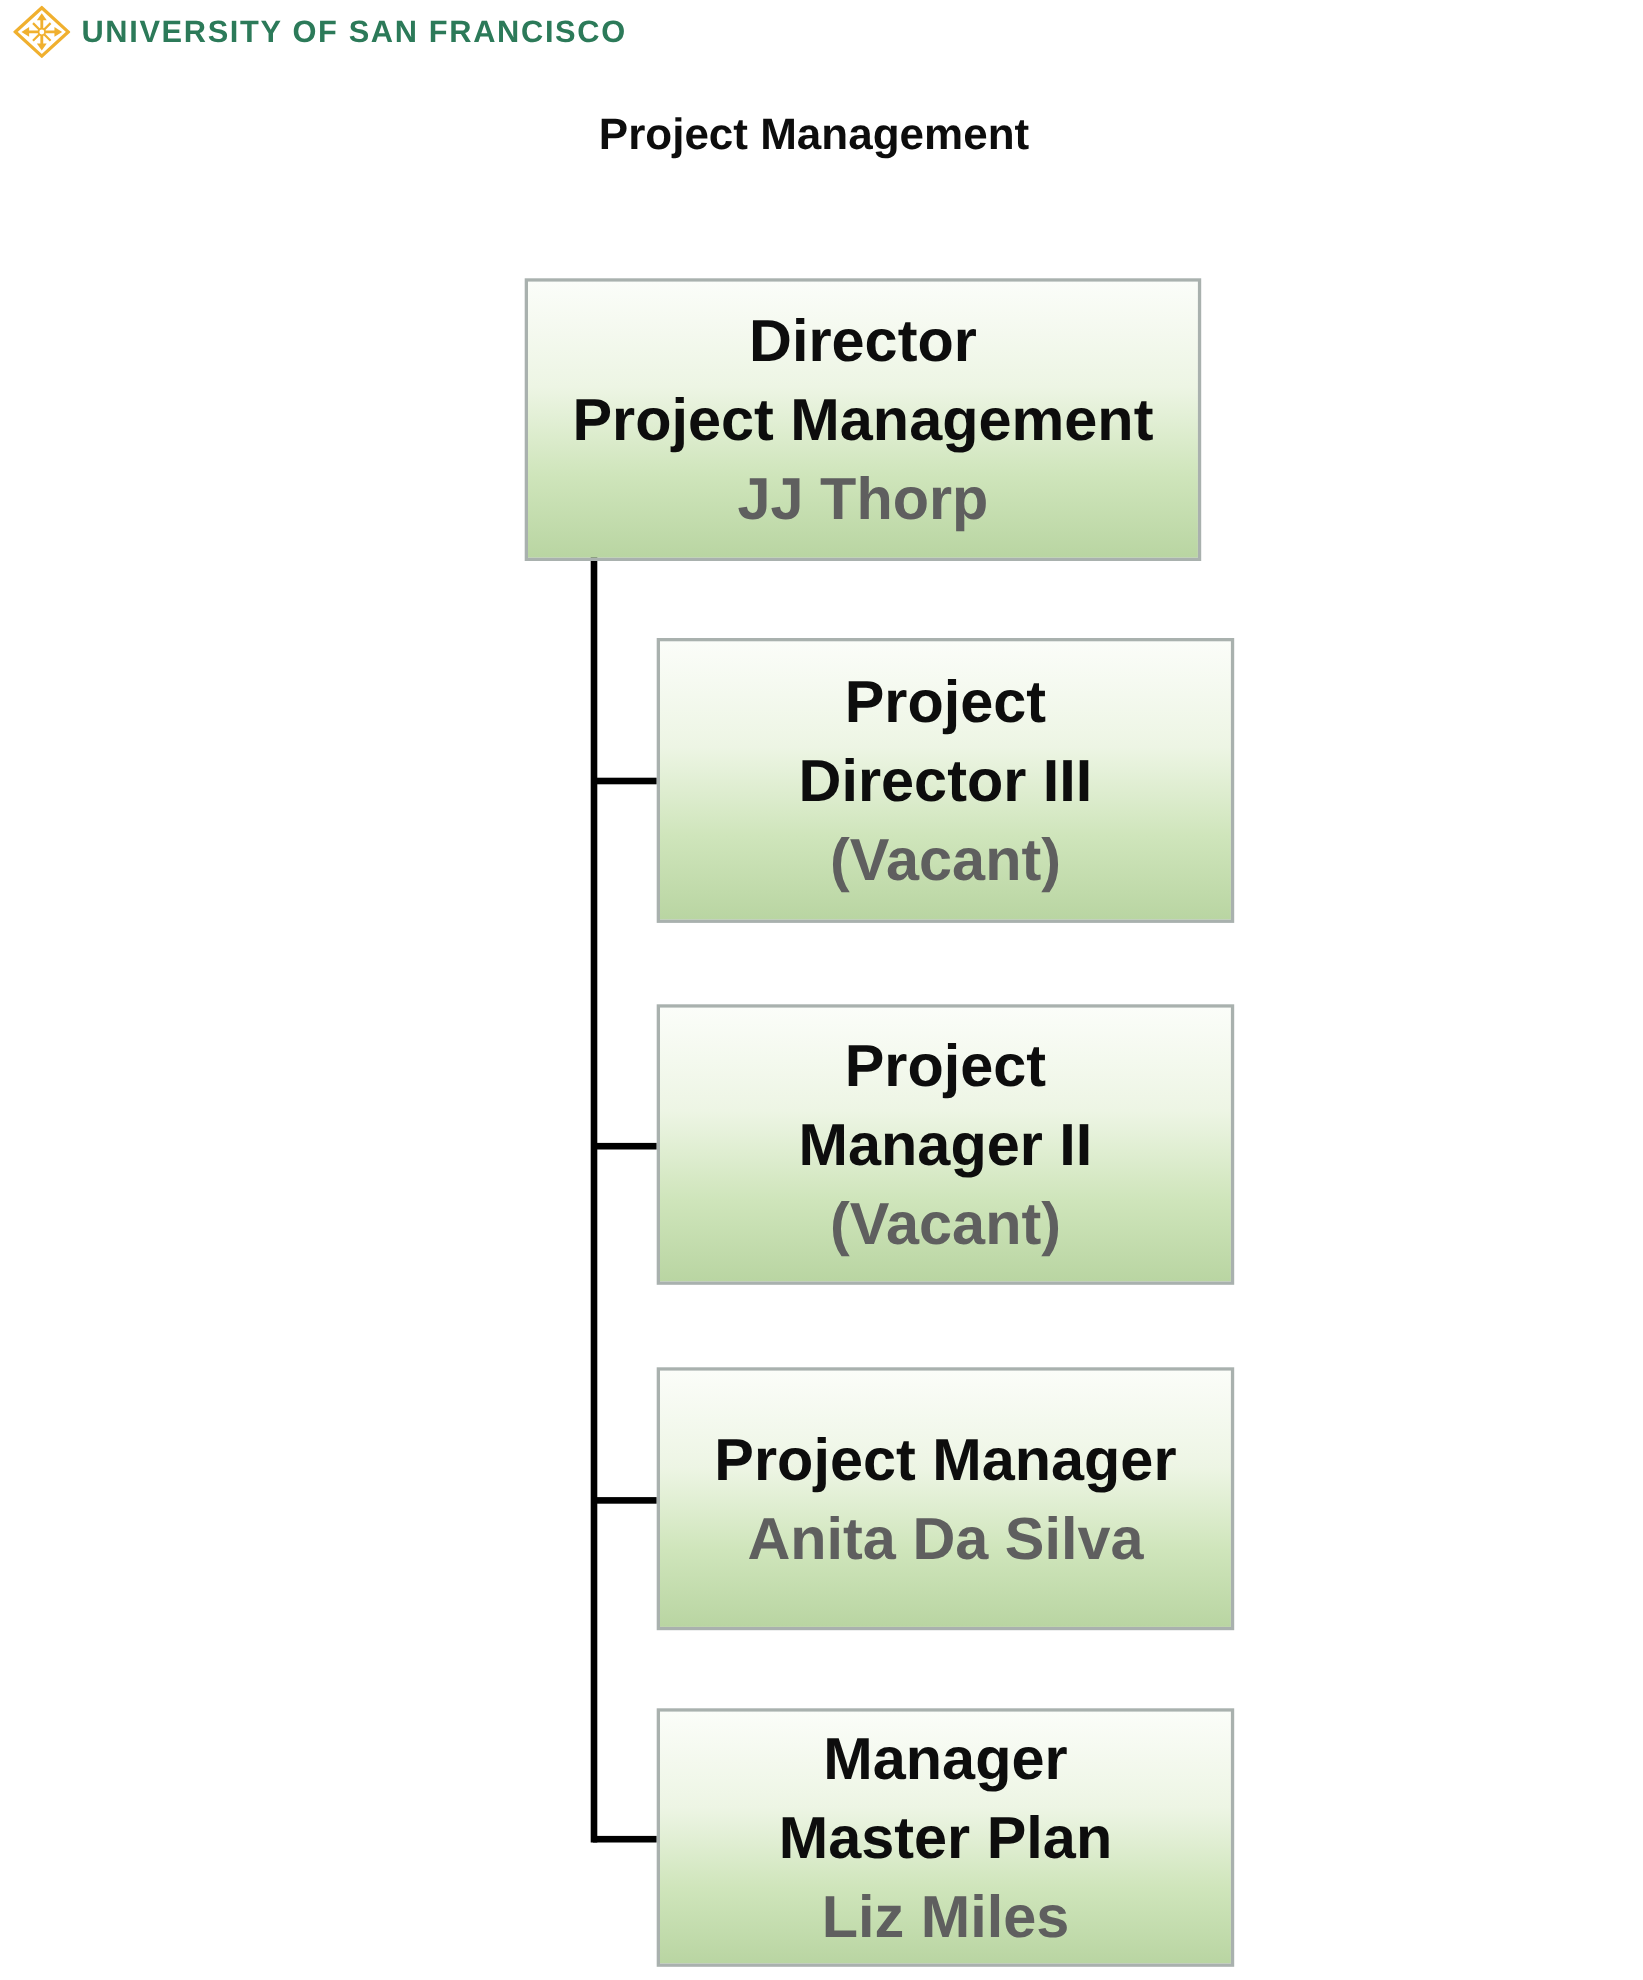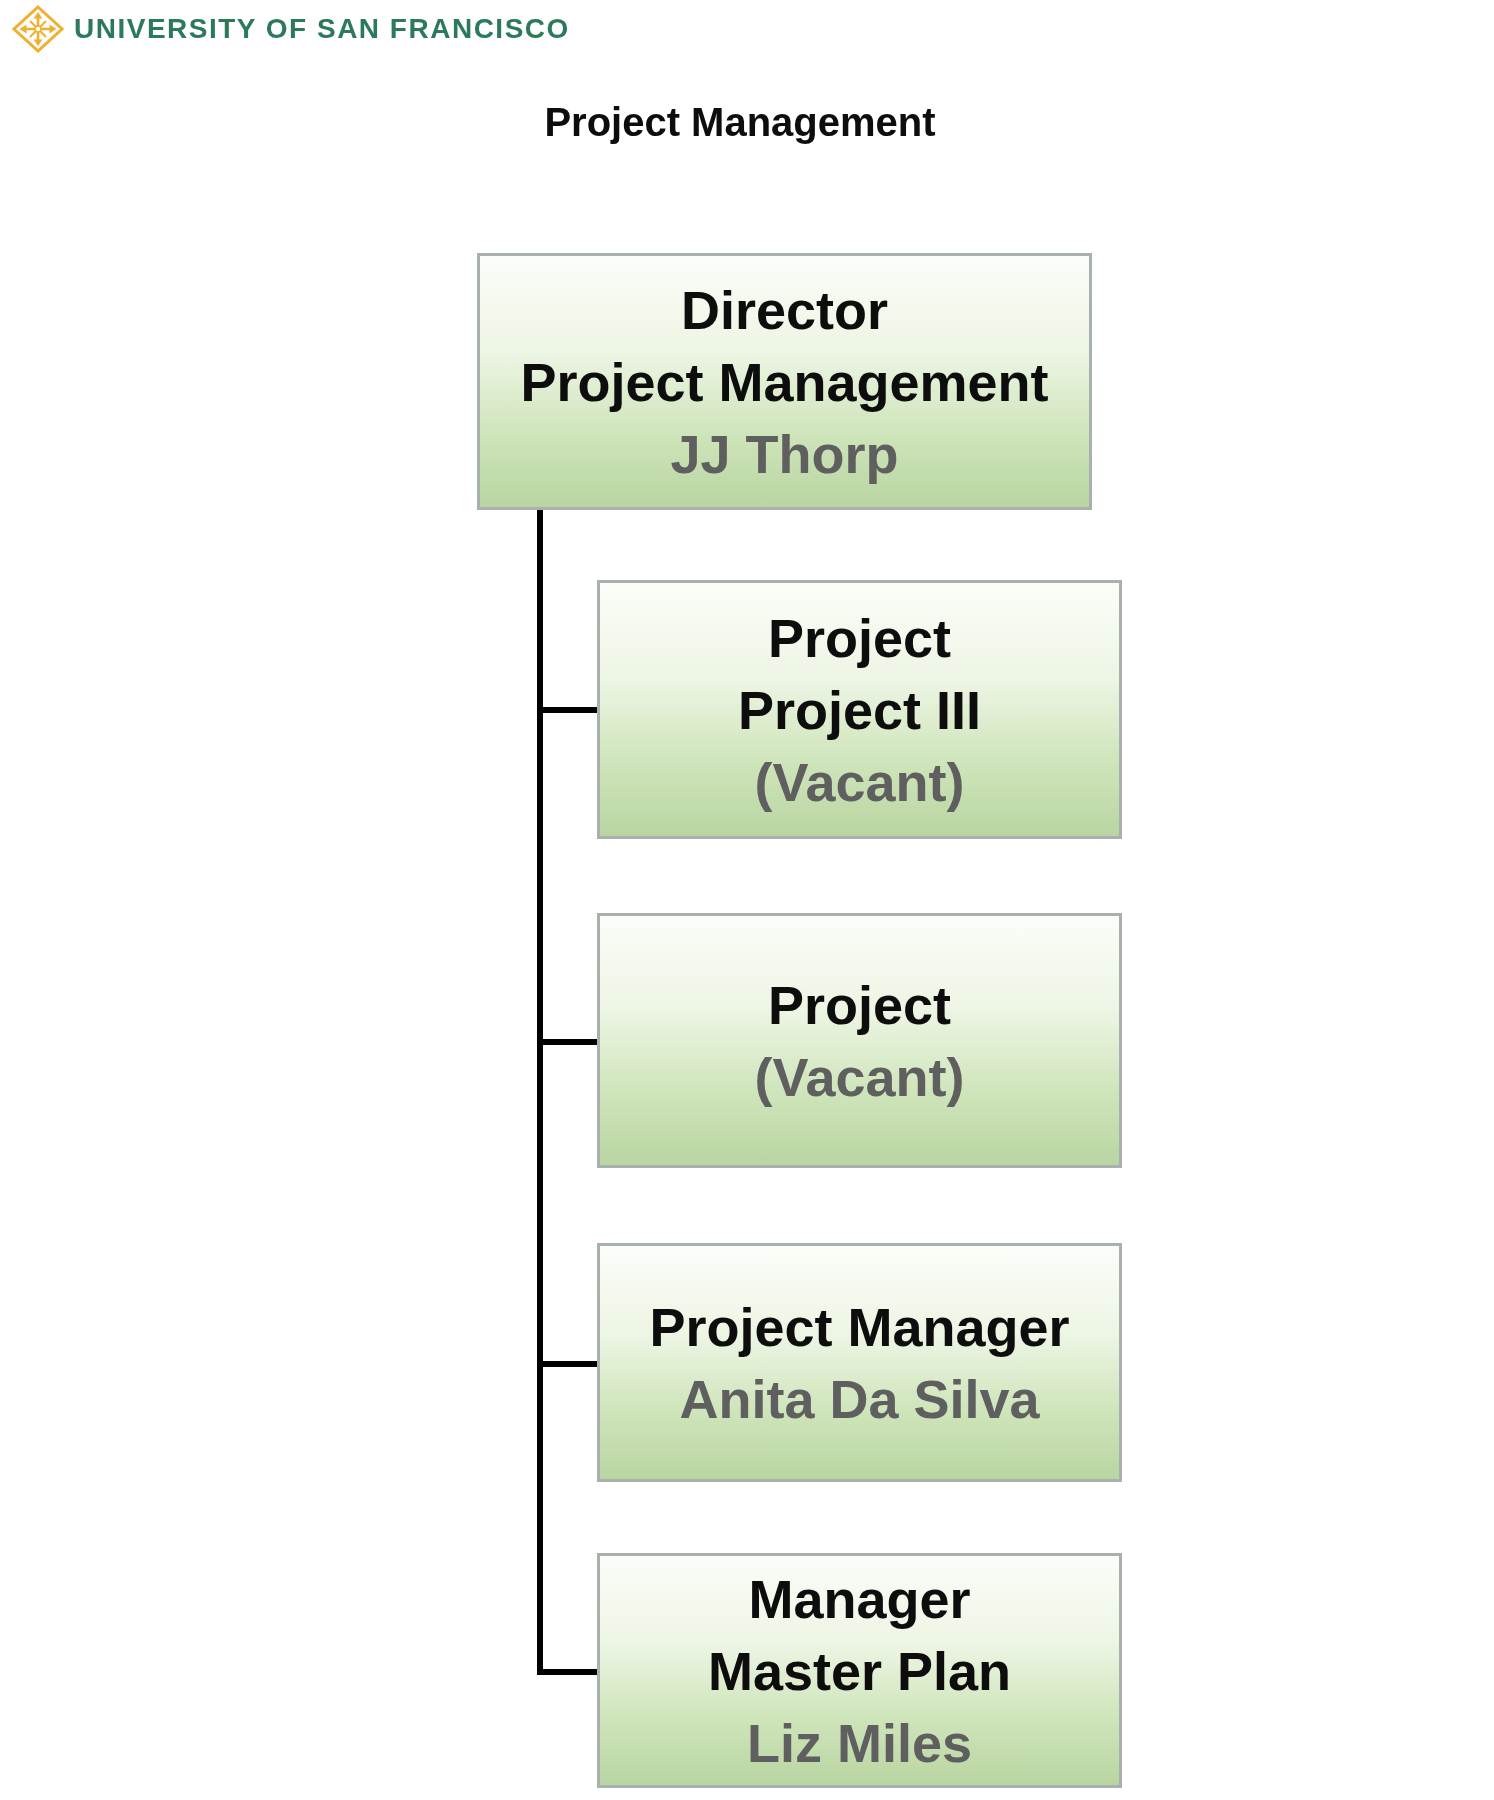--- a/index.html
+++ b/index.html
@@ -115,26 +115,27 @@
   <div class="connector branch branch-3"></div>
 
   <div class="node node-root">
     <div class="node-title">Director</div>
     <div class="node-title">Project Management</div>
     <div class="node-name">JJ Thorp</div>
   </div>
 
   <div class="node node-r0">
     <div class="node-title">Project</div>
-    <div class="node-title">Project III</div>
+    <div class="node-title">Director III</div>
     <div class="node-name">(Vacant)</div>
   </div>
 
   <div class="node node-r1">
     <div class="node-title">Project</div>
+    <div class="node-title">Manager II</div>
     <div class="node-name">(Vacant)</div>
   </div>
 
   <div class="node node-r3">
     <div class="node-title">Manager</div>
     <div class="node-title">Master Plan</div>
     <div class="node-name">Liz Miles</div>
   </div>
 
   <div class="node node-r2">

